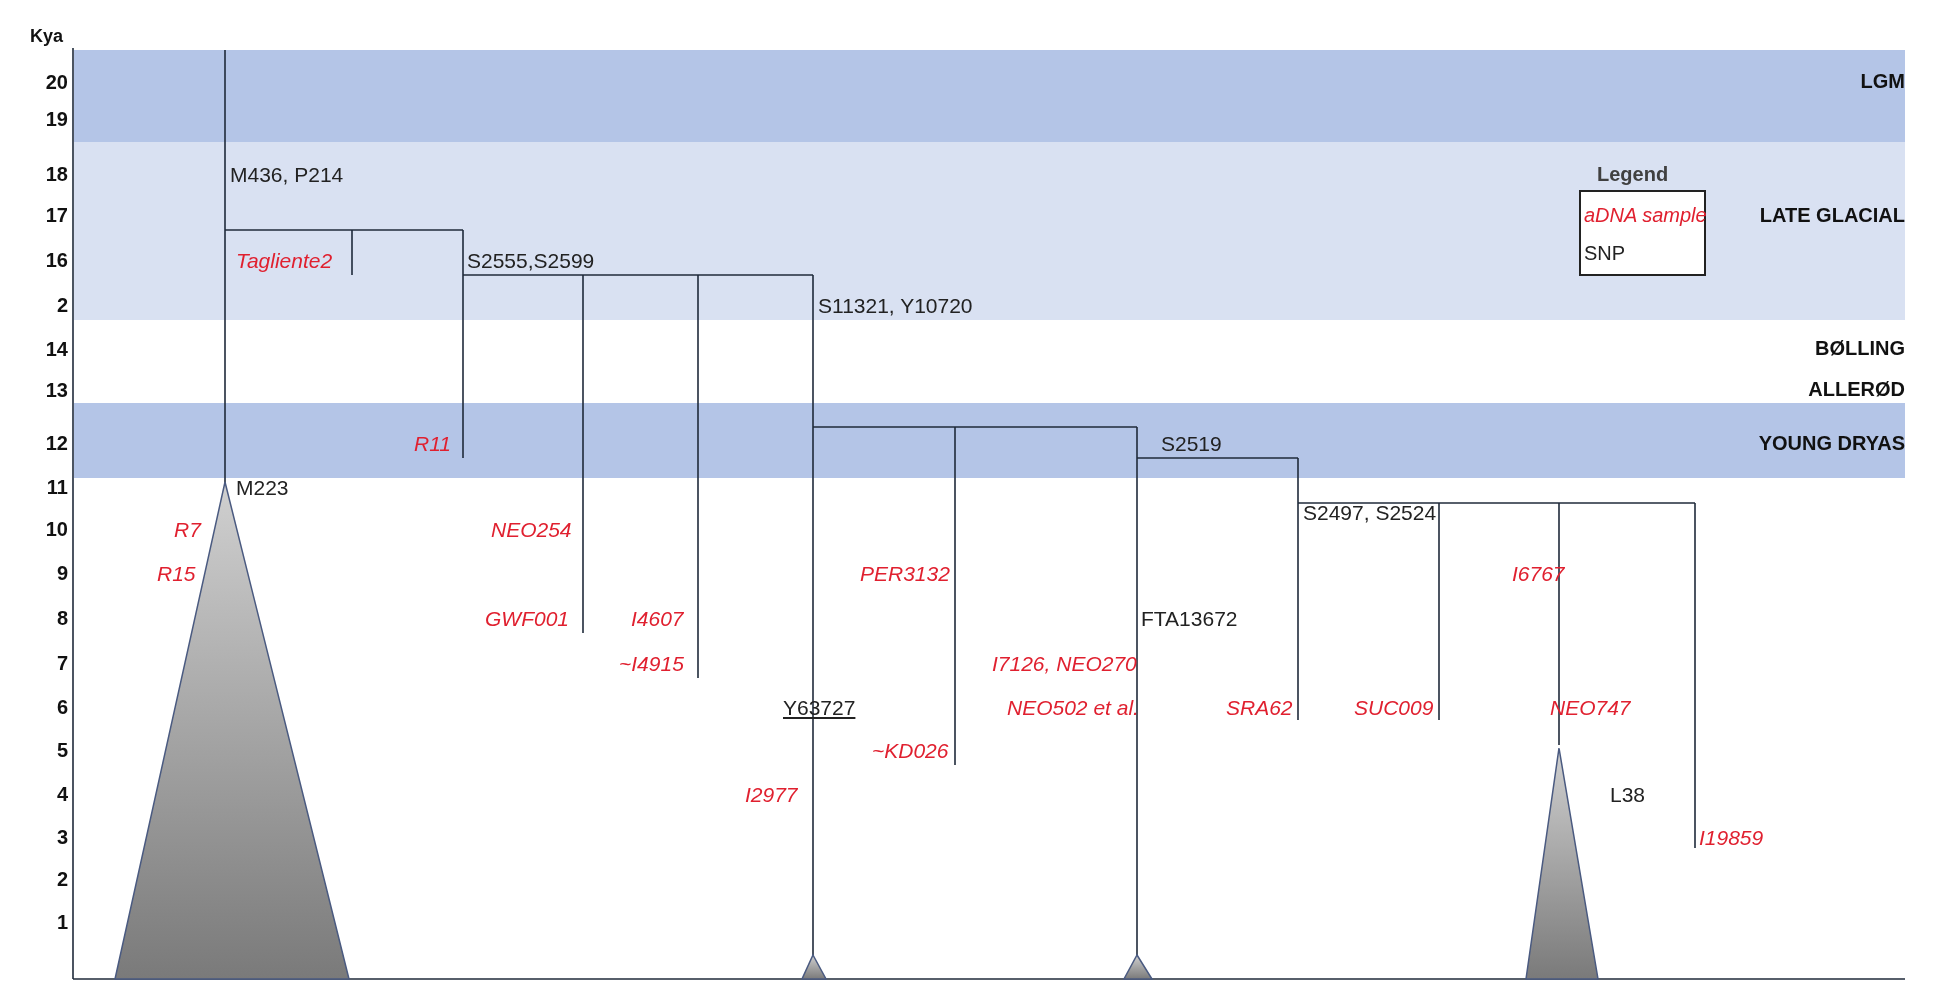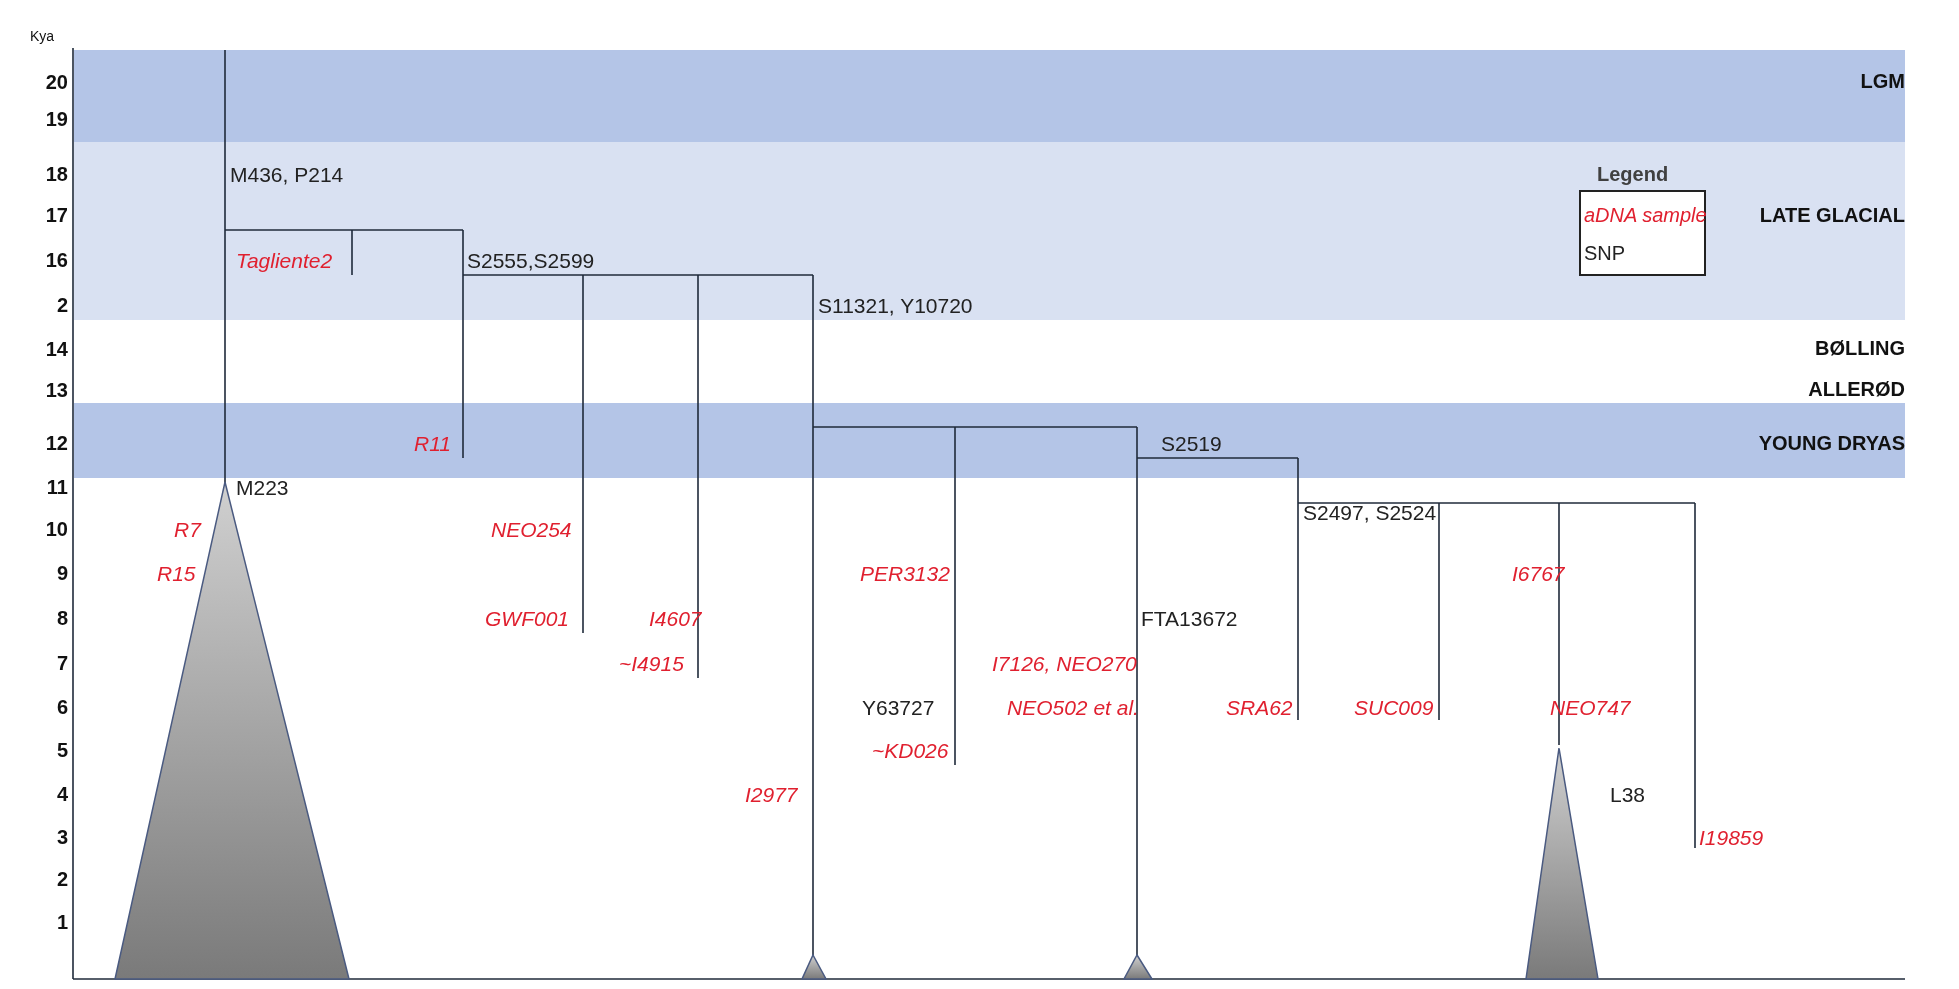--- a/index.html
+++ b/index.html
@@ -52,21 +52,21 @@
         <line x1="73" y1="48" x2="73" y2="979" stroke="#1f2a3a" stroke-width="1.6"></line>
         <line x1="73" y1="979" x2="1905" y2="979" stroke="#1f2a3a" stroke-width="1.6"></line>
       </g>
     <g id="tree-tris">
         <polygon points="225,482 349,979 115,979" fill="url(#triGrad)" stroke="#4a5a80" stroke-width="1.5"></polygon>
         <polygon points="813,955 826,979 802,979" fill="url(#triGrad)" stroke="#4a5a80" stroke-width="1.5"></polygon>
         <polygon points="1137,955 1152,979 1124,979" fill="url(#triGrad)" stroke="#4a5a80" stroke-width="1.5"></polygon>
         <polygon points="1559,748 1598,979 1526,979" fill="url(#triGrad)" stroke="#4a5a80" stroke-width="1.5"></polygon>
       </g>
   </svg>
-  <div class="lbl" style="left:30px;top:24px;font-weight:normal;font-size:14px;color:#111;">Kya</div>
+  <div class="lbl" style="left:30px;top:24px;font-weight:bold;font-size:18px;color:#111;">Kya</div>
   <div id="ticks">
       <div class="tick" style="top: 71px;">20</div>
       <div class="tick" style="top: 108px;">19</div>
       <div class="tick" style="top: 163px;">18</div>
       <div class="tick" style="top: 204px;">17</div>
       <div class="tick" style="top: 249px;">16</div>
       <div class="tick" style="top: 294px;">2</div>
       <div class="tick" style="top: 338px;">14</div>
       <div class="tick" style="top: 379px;">13</div>
       <div class="tick" style="top: 432px;">12</div>
@@ -97,25 +97,25 @@
       <div class="lbl sample" style="left: 414px; top: 432px;">R11</div>
       <div class="lbl snp" style="left: 1161px; top: 432px;">S2519</div>
       <div class="lbl snp" style="left: 236px; top: 476px;">M223</div>
       <div class="lbl snp" style="left: 1303px; top: 476px; margin-top: 25px;">S2497, S2524</div>
       <div class="lbl sample" style="left: 174px; top: 518px;">R7</div>
       <div class="lbl sample" style="left: 491px; top: 518px;">NEO254</div>
       <div class="lbl sample" style="left: 157px; top: 562px;">R15</div>
       <div class="lbl sample" style="left: 860px; top: 562px;">PER3132</div>
       <div class="lbl sample" style="left: 1512px; top: 562px;">I6767</div>
       <div class="lbl sample" style="left: 485px; top: 607px;">GWF001</div>
-      <div class="lbl sample" style="left: 631px; top: 607px; margin-left: 18px;">I4607</div>
+      <div class="lbl sample" style="left: 631px; top: 607px;">I4607</div>
       <div class="lbl snp" style="left: 1141px; top: 607px;">FTA13672</div>
       <div class="lbl sample" style="left: 619px; top: 652px;">~I4915</div>
       <div class="lbl sample" style="left: 992px; top: 652px;">I7126, NEO270</div>
-      <div class="lbl snp" style="left: 862px; top: 696px;">Y63727</div>
+      <div class="lbl snp" style="left: 783px; top: 696px; text-decoration: underline;">Y63727</div>
       <div class="lbl sample" style="left: 1007px; top: 696px;">NEO502 et al.</div>
       <div class="lbl sample" style="left: 1226px; top: 696px;">SRA62</div>
       <div class="lbl sample" style="left: 1354px; top: 696px;">SUC009</div>
       <div class="lbl sample" style="left: 1550px; top: 696px; text-align: center;">NEO747</div>
       <div class="lbl sample" style="left: 872px; top: 739px;">~KD026</div>
       <div class="lbl sample" style="left: 745px; top: 783px;">I2977</div>
       <div class="lbl snp" style="left: 1610px; top: 783px;">L38</div>
       <div class="lbl sample" style="left: 1699px; top: 826px;">I19859</div>
     </div>
 

